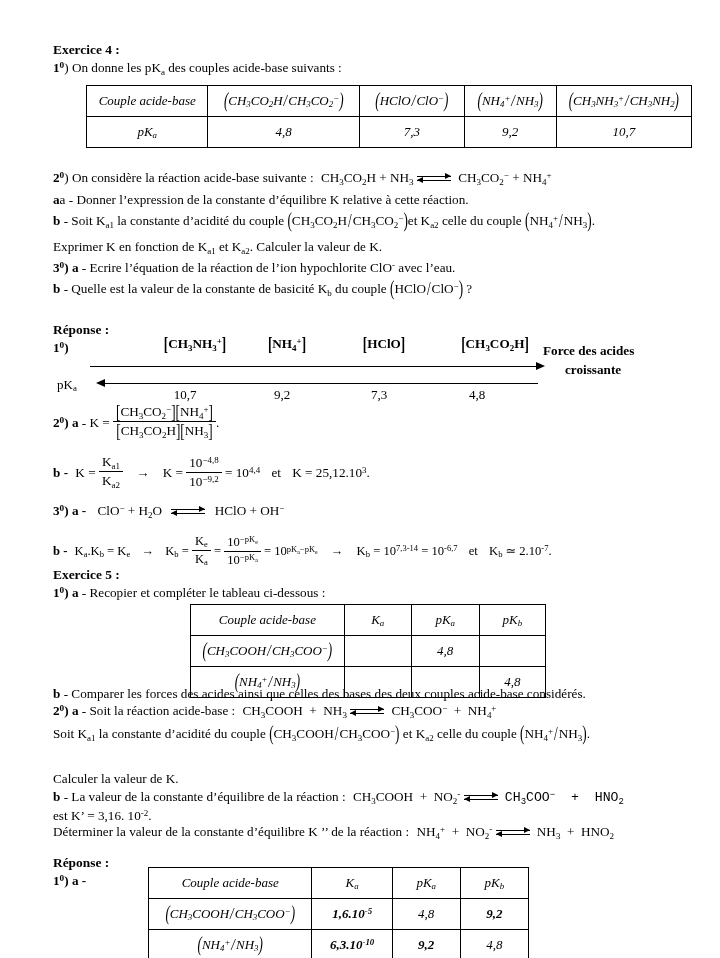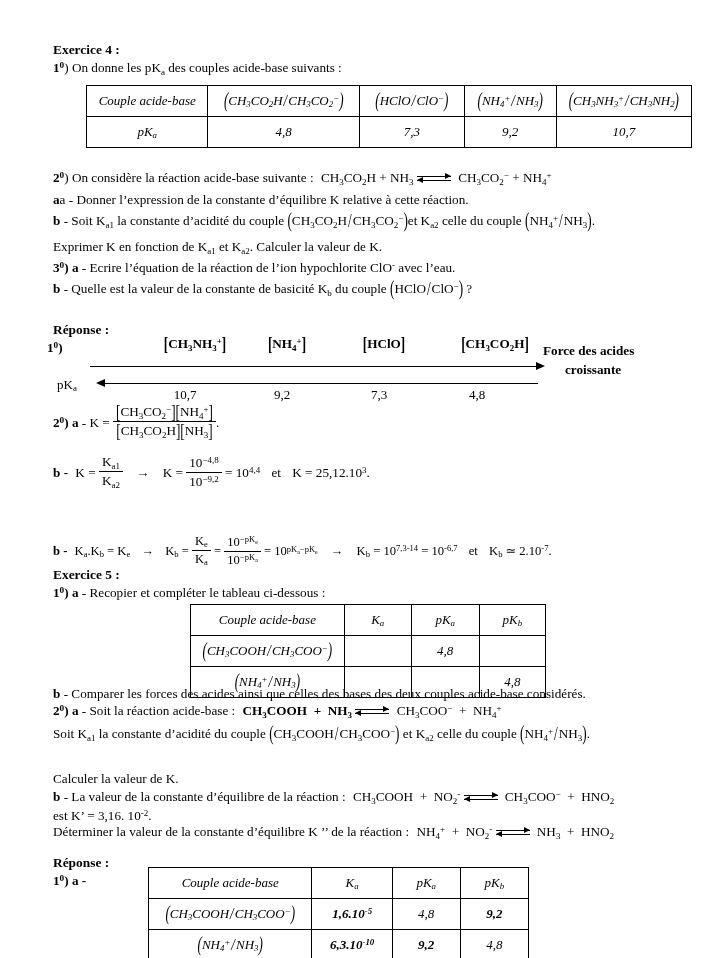--- a/index.html
+++ b/index.html
@@ -123,21 +123,21 @@
   <div class="line" style="left:53px; top:260px;">
     <span class="b">3</span><span class="sup0">0</span><span class="b">) a</span><span> - Ecrire l’équation de la réaction de l’ion hypochlorite ClO<sup>-</sup> avec l’eau.</span>
   </div>
 
   <div class="line" style="left:53px; top:281px;">
     <span class="b">b</span><span> - Quelle est la valeur de la constante de basicité  K</span><sub>b</sub><span> du couple</span>
     <span><span class="pr">(</span>HClO<span class="sl">/</span>ClO<sup>−</sup><span class="pr">)</span></span> <span>?</span>
   </div>
 
   <div class="line hdr" style="left:53px; top:322px;">Réponse :</div>
-  <div class="line" style="left:47px; top:340px;">
+  <div class="line" style="left:53px; top:340px;">
     <span class="b">1</span><span class="sup0">0</span><span class="b">)</span>
   </div>
 
   <div id="axis-diagram" style="left:0px; top:330px; width:720px; height:70px;">
 
     <div class="sp-lbl" style="left:150px; top:6px; width:90px;">
       <span class="brk">[</span>CH<sub>3</sub>NH<sub>3</sub><sup>+</sup><span class="brk">]</span>
     </div>
     <div class="sp-lbl" style="left:252px; top:6px; width:70px;">
       <span class="brk">[</span>NH<sub>4</sub><sup>+</sup><span class="brk">]</span>
@@ -183,20 +183,26 @@
     <span style="margin-left:10px;">K =</span>
     <span class="frac">
       <span class="num">10<sup>−4,8</sup></span>
       <span class="den">10<sup>−9,2</sup></span>
     </span>
     <span>= 10<sup>4,4</sup></span>
     <span style="margin-left:8px;">et</span>
     <span style="margin-left:8px;">K = 25,12.10<sup>3</sup></span><span>.</span>
   </div>
 
+  <div class="line" style="left:53px; top:503px;">
+    <span class="b">3</span><span class="sup0">0</span><span class="b">) a -</span>
+    <span style="margin-left:8px;">ClO<sup>−</sup> + H<sub>2</sub>O</span>
+    <span class="eq" style="margin-left:6px;"><i class="t"></i><i class="b2"></i><b class="ah"></b><b class="al"></b></span>
+    <span style="margin-left:6px;">HClO + OH<sup>−</sup></span>
+  </div>
 
   <div class="line" style="left:53px; top:535px; font-size:12.6px;">
     <span class="b">b -</span>
     <span style="margin-left:4px;">K<sub>a</sub>.K<sub>b</sub> = K<sub>e</sub></span>
     <span style="margin-left:8px;">→</span>
     <span style="margin-left:8px;">K<sub>b</sub> =</span>
     <span class="frac">
       <span class="num">K<sub>e</sub></span>
       <span class="den">K<sub>a</sub></span>
     </span>
@@ -240,39 +246,39 @@
     </tr>
   </tbody>
     </table>
 
   <div class="line" style="left:53px; top:686px;">
     <span class="b">b</span><span> - Comparer les forces des acides ainsi que celles des bases des deux couples acide-base considérés.</span>
   </div>
 
   <div class="line" style="left:53px; top:703px;">
     <span class="b">2</span><span class="sup0">0</span><span class="b">) a</span><span> - Soit la réaction acide-base :</span>
-    <span style="margin-left:4px;font-weight:bold;">CH<sub>3</sub>COOH &nbsp;+&nbsp; NH<sub>3</sub></span>
+    <span style="margin-left:4px;">CH<sub>3</sub>COOH &nbsp;+&nbsp; NH<sub>3</sub></span>
     <span class="eq"><i class="t"></i><i class="b2"></i><b class="ah"></b><b class="al"></b></span>
     <span style="margin-left:4px;">CH<sub>3</sub>COO<sup>−</sup> &nbsp;+&nbsp; NH<sub>4</sub><sup>+</sup></span>
   </div>
 
   <div class="line" style="left:53px; top:726px;">
     <span>Soit  K</span><sub>a1</sub><span>  la constante d’acidité du couple</span>
     <span><span class="pr">(</span>CH<sub>3</sub>COOH<span class="sl">/</span>CH<sub>3</sub>COO<sup>−</sup><span class="pr">)</span></span><span> et K</span><sub>a2</sub><span> celle du couple</span>
     <span><span class="pr">(</span>NH<sub>4</sub><sup>+</sup><span class="sl">/</span>NH<sub>3</sub><span class="pr">)</span></span><span>.</span>
   </div>
 
 
   <div class="line" style="left:53px; top:771px;">Calculer la valeur de K.</div>
 
   <div class="line" style="left:53px; top:789px;">
     <span class="b">b</span><span> - La valeur de la constante d’équilibre de la réaction :</span>
     <span style="margin-left:4px;">CH<sub>3</sub>COOH &nbsp;+&nbsp; NO<sub>2</sub><sup>-</sup></span>
     <span class="eq"><i class="t"></i><i class="b2"></i><b class="ah"></b><b class="al"></b></span>
-    <span style="margin-left:4px;">CH<sub>3</sub>COO<sup>−</sup> &nbsp;+&nbsp; HNO<sub>2</sub></span>
+    <span style="margin-left:4px;font-family:Liberation Mono, monospace;">CH<sub>3</sub>COO<sup>−</sup> &nbsp;+&nbsp; HNO<sub>2</sub></span>
   </div>
 
   <div class="line" style="left:53px; top:808px;">
     <span>est K’ = 3,16. 10</span><sup>-2</sup><span>.</span>
   </div>
 
   <div class="line" style="left:53px; top:824px;">
     <span>Déterminer la valeur de la constante d’équilibre  K ’’ de la réaction :</span>
     <span style="margin-left:4px;">NH<sub>4</sub><sup>+</sup> &nbsp;+&nbsp; NO<sub>2</sub><sup>-</sup></span>
     <span class="eq"><i class="t"></i><i class="b2"></i><b class="ah"></b><b class="al"></b></span>

